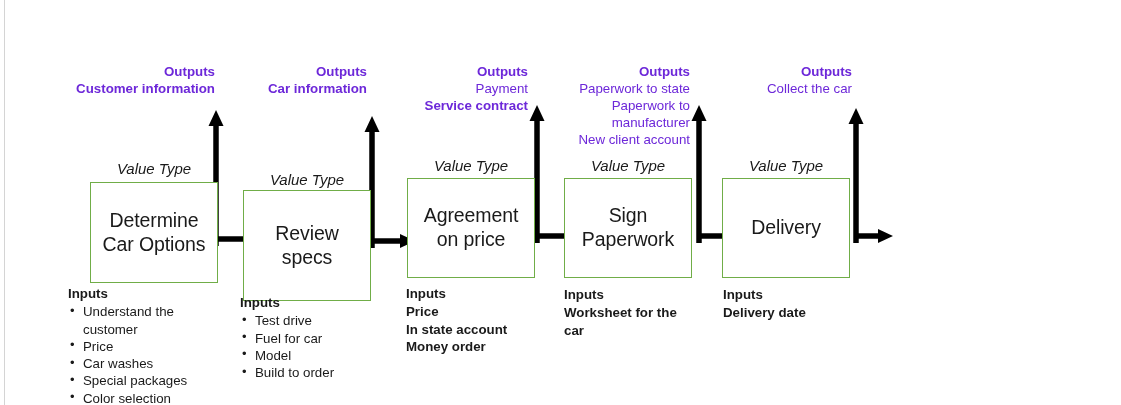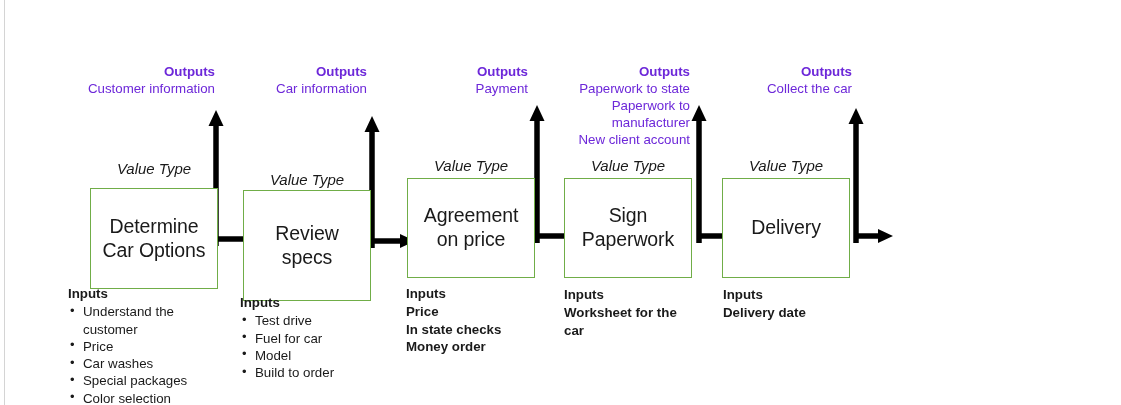--- a/index.html
+++ b/index.html
@@ -59,21 +59,21 @@
 
   
   .outputs {
     position: absolute;
     font-size: 13.3px;
     line-height: 1.28;
     color: #6d28d9;
     text-align: right;
   }
   .outputs .hdr { font-weight: bold; }
-  .outputs .ln { font-weight: normal; }
+  .outputs .ln { font-weight: bold; }
   .outputs .ln.b { font-weight: normal; }
 
   
   .inputs {
     position: absolute;
     font-size: 13.3px;
     line-height: 1.30;
     color: #1a1a1a;
     text-align: left;
   }
@@ -114,20 +114,21 @@
   </div>
 
   <div class="outputs" style="left:240px; top:63px; width:127px;">
     <div class="hdr">Outputs</div>
     <div class="ln">Car information</div>
   </div>
 
   <div class="outputs" style="left:392px; top:63px; width:136px;">
     <div class="hdr">Outputs</div>
     <div class="ln b">Payment</div>
+    <div class="ln">Service contract</div>
   </div>
 
   <div class="outputs" style="left:566px; top:63px; width:124px;">
     <div class="hdr">Outputs</div>
     <div class="ln b">Paperwork to state</div>
     <div class="ln b">Paperwork to manufacturer</div>
     <div class="ln b">New client account</div>
   </div>
 
   <div class="outputs" style="left:742px; top:63px; width:110px;">
@@ -179,21 +180,21 @@
       <path d="M47 130 L32 137 L32 123 Z" fill="#000"></path>
     </svg>
   </div>
 
   <div class="value-type" style="left:90px; top:160px; width:128px;">Value Type</div>
   <div class="value-type" style="left:243px; top:171px; width:128px;">Value Type</div>
   <div class="value-type" style="left:407px; top:157px; width:128px;">Value Type</div>
   <div class="value-type" style="left:564px; top:157px; width:128px;">Value Type</div>
   <div class="value-type" style="left:722px; top:157px; width:128px;">Value Type</div>
 
-  <div class="step-box" style="left:90px; top:188px; width:128px; height:101px;">
+  <div class="step-box" style="left:90px; top:182px; width:128px; height:101px;">
     <div class="step-title">Determine
 Car Options</div>
   </div>
 
   <div class="step-box" style="left:243px; top:190px; width:128px; height:111px;">
     <div class="step-title">Review
 specs</div>
   </div>
 
   <div class="step-box" style="left:407px; top:178px; width:128px; height:100px;">
@@ -227,21 +228,21 @@
       <li>Test drive</li>
       <li>Fuel for car</li>
       <li>Model</li>
       <li>Build to order</li>
     </ul>
   </div>
 
   <div class="inputs" style="left:406px; top:285px; width:140px;">
     <div class="hdr">Inputs</div>
     <div class="plain">Price</div>
-    <div class="plain">In state checks</div>
+    <div class="plain">In state account</div>
     <div class="plain">Money order</div>
   </div>
 
   <div class="inputs" style="left:564px; top:286px; width:116px;">
     <div class="hdr">Inputs</div>
     <div class="plain">Worksheet for the car</div>
   </div>
 
   <div class="inputs" style="left:723px; top:286px; width:140px;">
     <div class="hdr">Inputs</div>

